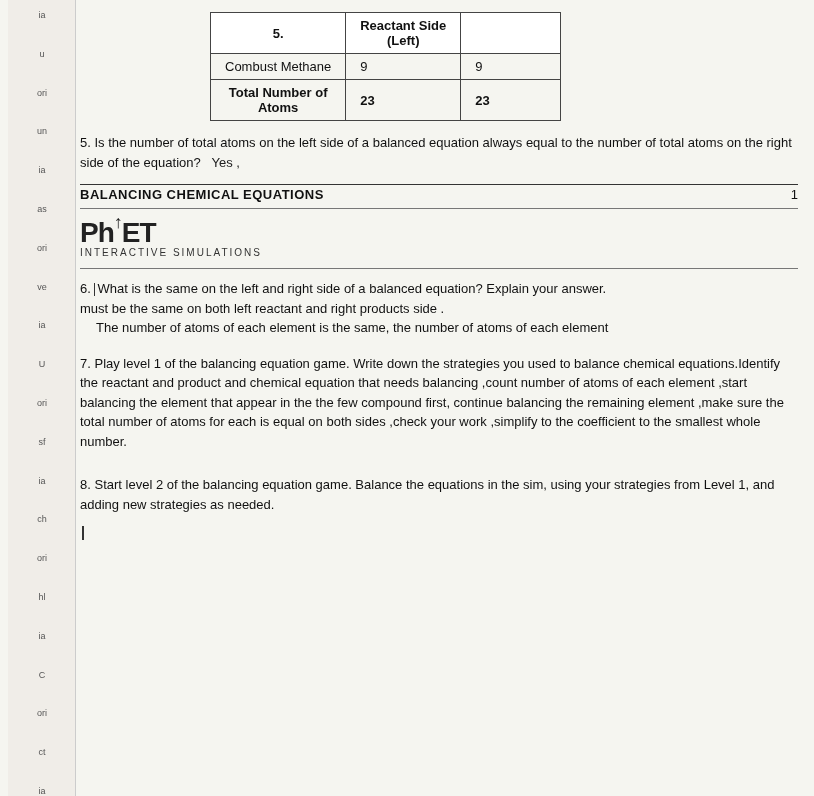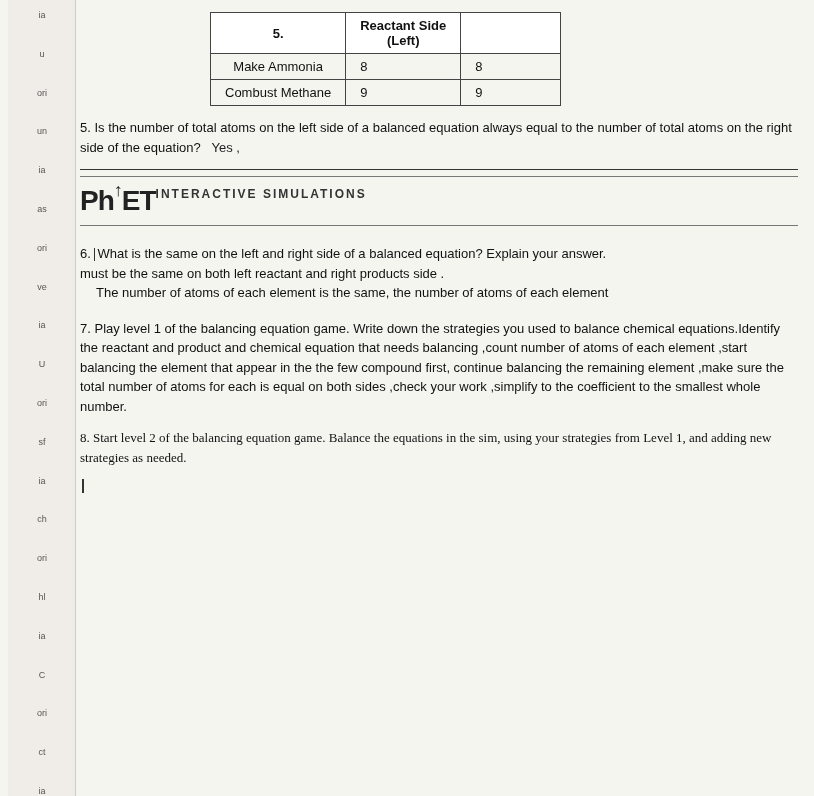--- a/index.html
+++ b/index.html
@@ -98,21 +98,21 @@
     }
 
     .phet-logo-container {
       display: flex;
       align-items: flex-start;
       margin: 8px 0 14px 0;
     }
 
     .phet-logo {
       display: flex;
-      flex-direction: row;
+      flex-direction: column;
       align-items: flex-start;
       text-align: right;
     }
 
     .phet-title {
       font-size: 28px;
       font-weight: 900;
       color: #222;
       letter-spacing: -1px;
       line-height: 1;
@@ -130,26 +130,25 @@
       margin-top: -4px;
       color: #222;
     }
 
     .phet-et {
       font-size: 28px;
       font-weight: 900;
     }
 
     .phet-subtitle {
-      font-size: 12px;
+      font-size: 10px;
       letter-spacing: 2px;
       color: #333;
       margin-top: 0px;
       text-transform: uppercase;
-      font-weight: bold;
     }
 
     .divider-full {
       border: none;
       border-top: 1px solid #777;
       margin: 6px 0 10px 0;
     }
 
     .section-heading {
       font-size: 13px;
@@ -207,70 +206,74 @@
     <table>
       <thead>
         <tr>
           <th style="min-width:130px;">5.</th>
           <th style="min-width:110px;">Reactant Side<br>(Left)</th>
           <th style="min-width:100px;"></th>
         </tr>
       </thead>
       <tbody>
         <tr>
-          <td>Make Ammonia</td>
-          <td>8</td>
-          <td>8</td>
-        </tr>
-        <tr>
           <td>Combust Methane</td>
           <td>9</td>
           <td>9</td>
         </tr>
+        <tr class="bold-row">
+          <td>Total Number of<br>Atoms</td>
+          <td>23</td>
+          <td>23</td>
+        </tr>
       </tbody>
     </table>
   </div>
 
   <div class="question">
     <span>5.  Is the number of total atoms on the left side of a balanced equation always equal to the number of total atoms on the right side of the equation? &nbsp;&nbsp;<span class="answer-text">Yes ,</span></span>
   </div>
 
   <hr class="divider">
+  <div style="display:flex; justify-content:space-between; align-items:baseline; margin-bottom:6px;">
+    <span class="section-heading">BALANCING CHEMICAL EQUATIONS</span>
+    <span>1</span>
+  </div>
   <hr class="divider-full">
 
   <div class="phet-logo-container">
     <div class="phet-logo">
       <div class="phet-title">
         <span class="phet-ph">Ph</span>
         <span class="phet-arrow" style="font-size:18px; margin-top:-6px; margin-left:0; font-weight:900;">↑</span>
         <span class="phet-et">ET</span>
       </div>
       <div class="phet-subtitle">INTERACTIVE SIMULATIONS</div>
     </div>
   </div>
 
   <hr class="divider-full" style="margin-top:-4px;">
 
-  <div class="question" style="margin-top:18px;">
+  <div class="question" style="margin-top:10px;">
     <div>
       <span>6. </span><span class="cursor-line"></span><span>What is the same on the left and right side of a balanced equation?  Explain your answer.</span>
     </div>
     <div>
       must be the same on both left reactant and right products side .
     </div>
     <div style="margin-left: 16px;">
       The number of atoms of each element is the same,  the  number of atoms of each element
     </div>
   </div>
 
   <div class="question" style="margin-top:16px;">
     <span style="font-weight:normal;">7. </span>
     <span>Play level 1 of the balancing equation game. Write down the strategies you used to balance chemical equations.Identify the reactant and product and chemical equation that needs balancing ,count number of atoms of each element ,start balancing the element that appear in the the few compound first, continue balancing  the remaining element ,make sure the total number of atoms for each is equal on both sides ,check your work ,simplify to the coefficient to the smallest whole number.</span>
   </div>
 
-  <div class="question" style="margin-top:12px;font-family:Liberation Serif, serif;">
+  <div class="question" style="margin-top:24px;">
     <span>8. </span>
     <span>Start level 2 of the balancing equation game.  Balance the equations in the sim, using your strategies from Level 1, and adding new strategies as needed.</span>
   </div>
 
   <div style="margin-top:8px; border-left: 2px solid #333; height:14px; width:2px; margin-left:2px;"></div>
 
 </div>
 
 </body></html>

